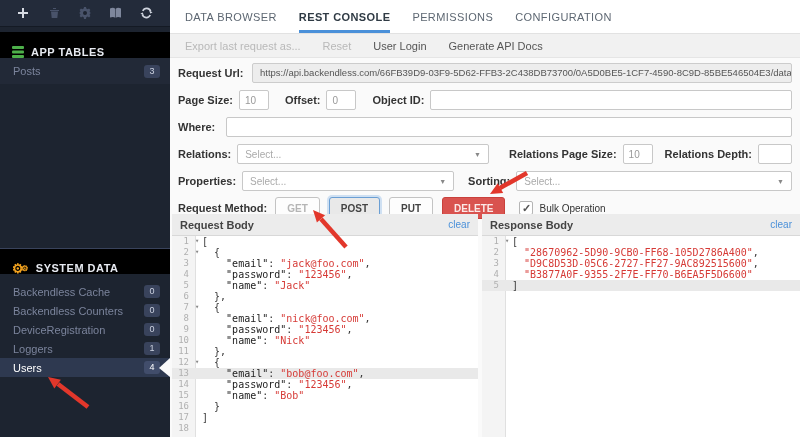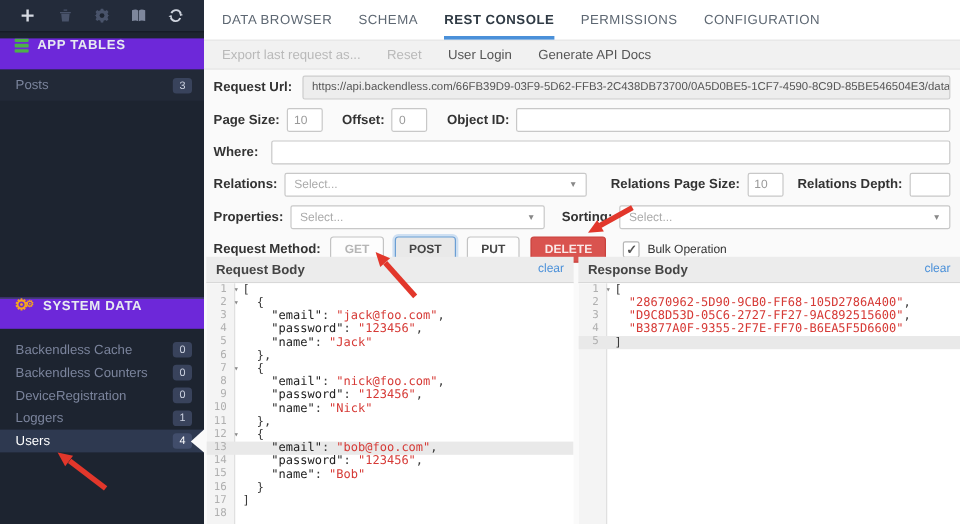--- a/index.html
+++ b/index.html
@@ -3,21 +3,21 @@
 <meta charset="utf-8">
 <style>
   * { margin:0; padding:0; box-sizing:border-box; }
   html,body { width:800px; height:437px; overflow:hidden; }
   body { font-family:"Liberation Sans", sans-serif; background:#fafafa; position:relative; }
 
   
   .sidebar { position:absolute; left:0; top:0; width:170px; height:437px; background:#1d2430; }
   .side-icons { height:27px; display:flex; align-items:center; justify-content:space-around; padding:0 8px; border-bottom:1px solid #141a24; background:#232b3a; }
   .side-icons .icn { width:14px; height:14px; display:flex; align-items:center; justify-content:center; cursor:pointer; }
-  .side-header { height:26px; margin-top:5px; background:#6d28d9; color:#e7eaf1; font-size:11px; font-weight:bold; letter-spacing:.5px; display:flex; align-items:flex-start; gap:7px; padding:0 12px; }
+  .side-header { height:26px; margin-top:5px; background:#000000; color:#e7eaf1; font-size:11px; font-weight:bold; letter-spacing:.5px; display:flex; align-items:flex-end; gap:7px; padding:0 12px; }
   .side-row { height:26px; display:flex; align-items:center; justify-content:space-between; padding:0 10px 0 13px; color:#7b849c; font-size:11px; cursor:pointer; background:#222937; }
   .sys-block { position:absolute; left:0; top:248px; width:170px; }
   .sys-block .side-header { margin-top:0; border-top:1px solid #39435c; }
   .sys-block .side-row { height:19px; background:transparent; }
   .side-row.selected { background:#2e3950; color:#ffffff; position:relative; }
   .badge { background:#39435c; color:#ccd2e0; font-size:9px; min-width:16px; height:13px; line-height:13px; text-align:center; border-radius:3px; padding:0 4px; }
   .side-row.selected .badge { background:#414d6b; color:#fff; }
   .sel-pointer { position:absolute; right:0; top:0; width:0; height:0; border-top:10px solid transparent; border-bottom:9px solid transparent; border-right:11px solid #fafafa; }
   .gear-orange { color:#f5a41f; font-size:13px; line-height:10px; }
   .gear-orange .g2 { font-size:8px; margin-left:-3px; vertical-align:top; }
@@ -149,21 +149,20 @@
           <span class="badge">4</span>
           <span class="sel-pointer"></span>
         </div>
       </div>
   </div>
 </div>
 
 <div class="main">
   <div class="tabbar">
       <div class="tab">DATA BROWSER</div>
-      <div class="tab">SCHEMA</div>
       <div class="tab active">REST CONSOLE</div>
       <div class="tab">PERMISSIONS</div>
       <div class="tab">CONFIGURATION</div>
     </div>
   <div class="toolbar">
       <span class="tool disabled">Export last request as...</span>
       <span class="tool disabled">Reset</span>
       <span class="tool">User Login</span>
       <span class="tool">Generate API Docs</span>
     </div>

